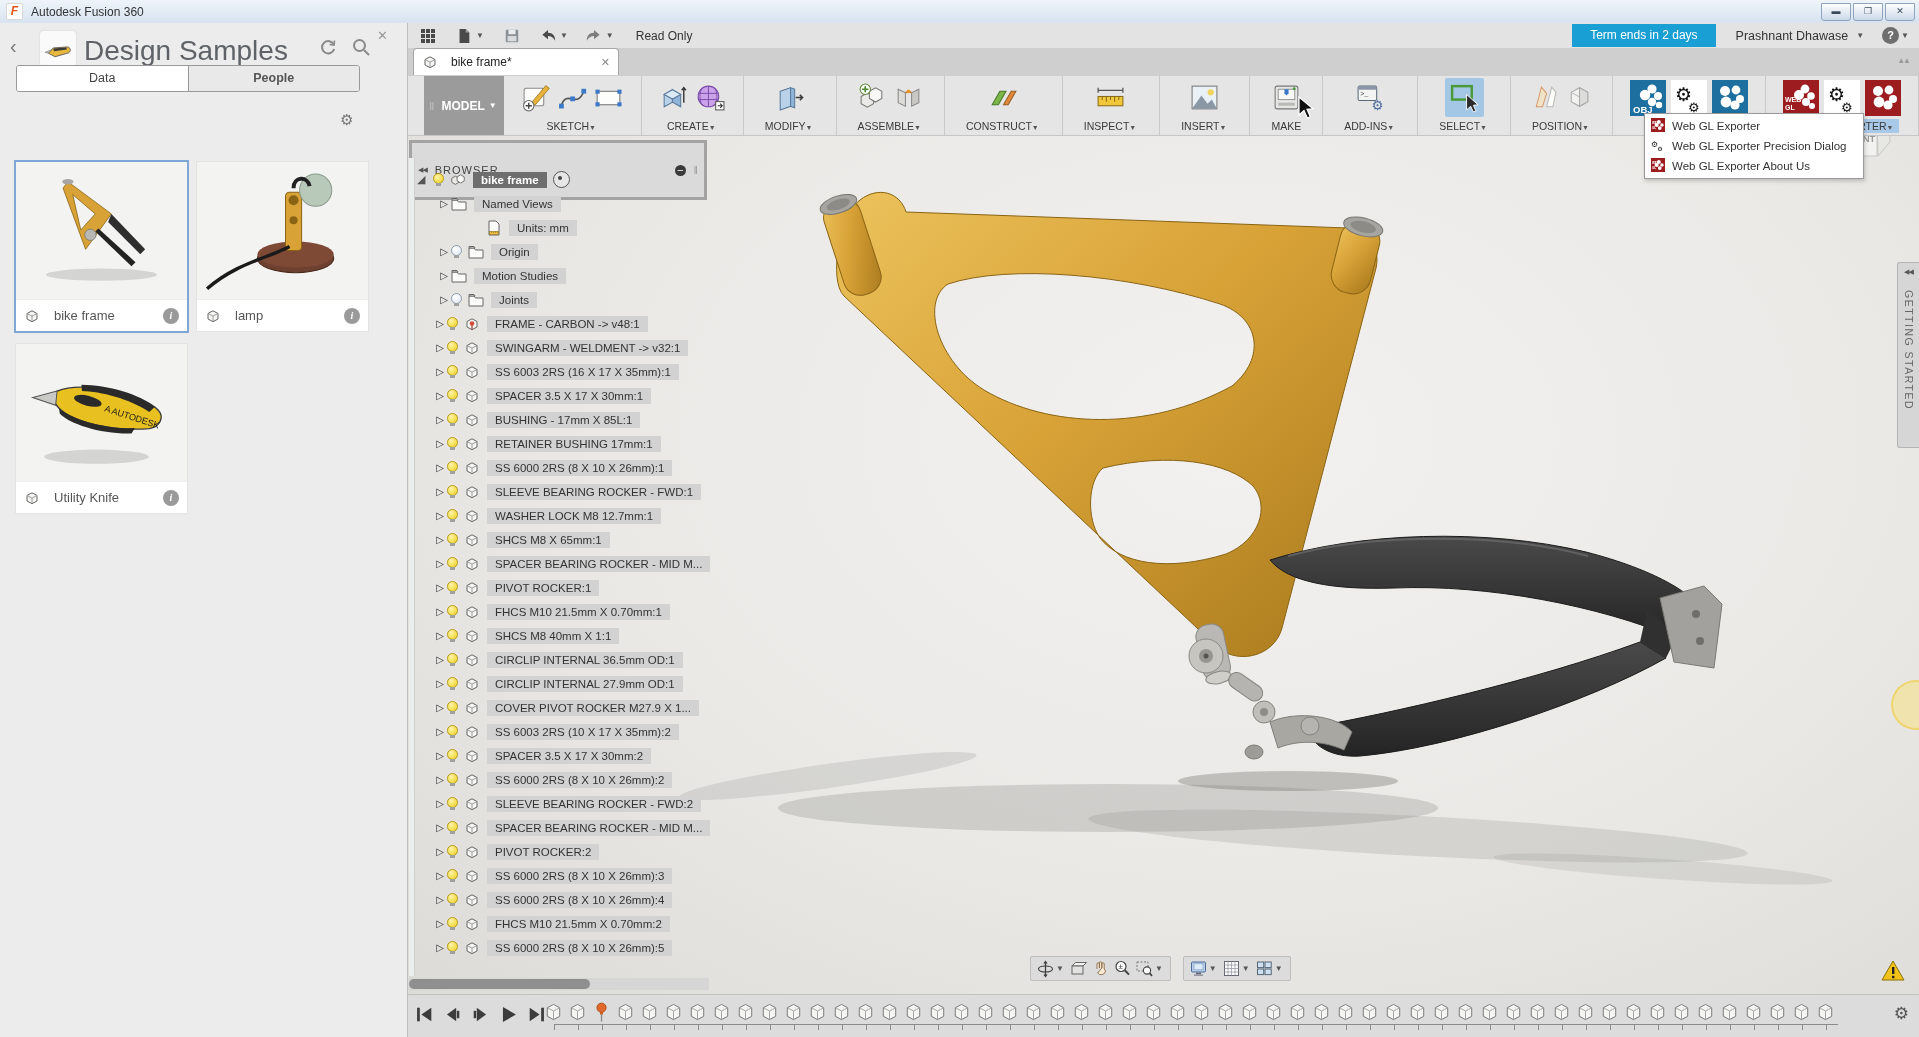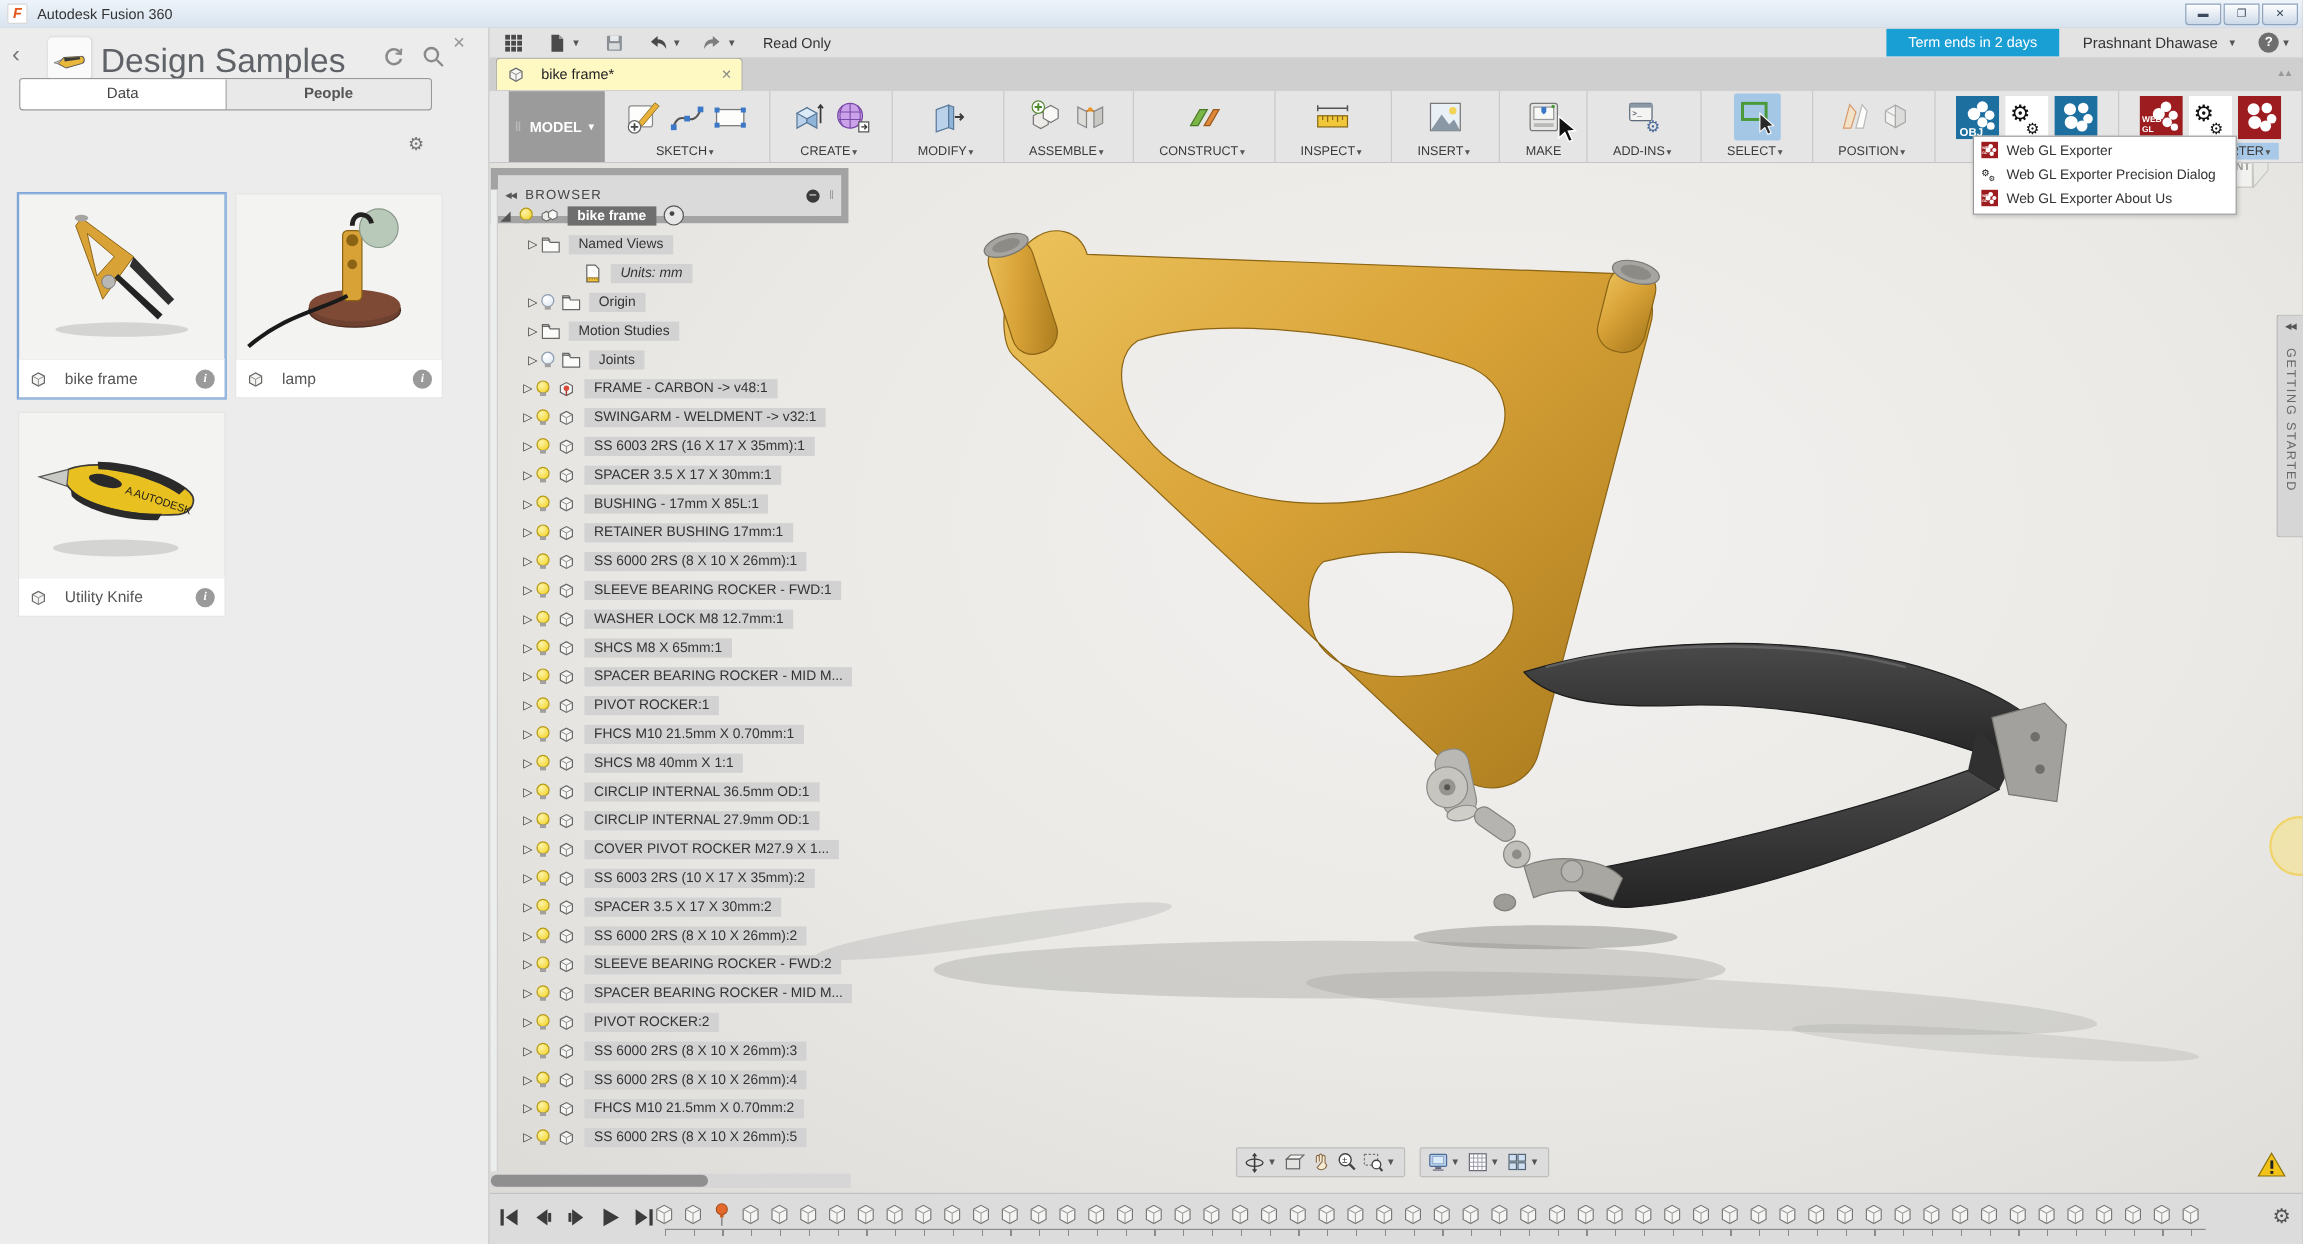--- a/index.html
+++ b/index.html
@@ -40,21 +40,21 @@
   .qicon{width:20px;height:18px;display:inline-flex;align-items:center;justify-content:center;}
   .qicon svg{width:16px;height:16px;}
   .caret{font-size:8px;color:#555;margin:0 2px 0 -2px;}
   .readonly{margin-left:16px;font-size:12px;color:#333;}
   .qspacer{flex:1;}
   .trial-btn{background:#1a9fd5;color:#fff;font-size:12px;padding:4px 18px;height:23px;box-sizing:border-box;line-height:15px;}
   .username{font-size:12.5px;color:#333;margin:0 6px 0 16px;}
   .helpdot{width:17px;height:17px;border-radius:50%;background:#6e6e6e;color:#fff;font-size:11px;font-weight:bold;text-align:center;line-height:17px;}
   
   .tabrow{position:absolute;left:408px;top:48px;right:0;height:28px;background:#cfcfcf;}
-  .doctab{position:absolute;left:5px;top:0;height:27px;width:206px;background:#fef9c3;border:1px solid #a6a6a6;border-bottom:none;
+  .doctab{position:absolute;left:5px;top:0;height:27px;width:206px;background:#ffffff;border:1px solid #a6a6a6;border-bottom:none;
     border-radius:4px 4px 0 0;display:flex;align-items:center;padding:0 8px;gap:6px;box-sizing:border-box;}
   .doctab-label{font-size:12px;color:#222;flex:1;}
   .doctab-x{font-size:11px;color:#888;}
   .ribbon-collapse{position:absolute;right:10px;top:8px;font-size:8px;color:#999;letter-spacing:-2px;}
   
   .ribbon{position:absolute;left:408px;top:76px;right:0;height:59px;background:#e5e5e5;border-bottom:1px solid #c6c6c6;
     display:flex;align-items:stretch;}
   .workspace{width:112px;margin-left:16px;background:#9b9b9b;color:#fff;font-size:12px;font-weight:bold;
     display:flex;align-items:center;justify-content:center;gap:6px;}
   .ws-grip{color:#b8b8b8;font-size:11px;letter-spacing:1px;}
@@ -84,21 +84,21 @@
   .gstab-txt{margin-top:14px;writing-mode:vertical-rl;font-size:10.5px;color:#666;letter-spacing:1.5px;}
   .halo{position:absolute;right:-22px;top:544px;width:46px;height:46px;border-radius:50%;
     background:rgba(250,225,120,.5);border:2px solid rgba(240,200,60,.55);}
   .navbar{position:absolute;left:622px;bottom:14px;display:flex;gap:12px;}
   .nb-grp{background:#dcdcdc;border:1px solid #bdbdbd;border-radius:2px;display:flex;align-items:center;padding:2px 5px;gap:3px;}
   .nb-btn{display:flex;align-items:center;}
   .nb-btn svg{width:19px;height:19px;}
   .warn{position:absolute;right:14px;bottom:14px;}
   
   .browser{position:absolute;left:409px;top:140px;width:298px;height:850px;z-index:30;}
-  .br-head{height:18px;background:#dadada;border:6px solid #a3a3a3;display:flex;align-items:center;padding:8px 6px;gap:8px;}
+  .br-head{height:18px;background:#dadada;border:3px solid #a3a3a3;display:flex;align-items:center;padding:18px 6px;gap:8px;}
   .br-arr{font-size:7px;color:#555;letter-spacing:-1px;}
   .br-title{font-size:11px;color:#444;letter-spacing:1px;flex:1;}
   .br-min{width:11px;height:11px;border-radius:50%;background:#3a3a3a;color:#fff;font-size:10px;line-height:9px;text-align:center;}
   .br-grip{color:#999;font-size:10px;}
   .br-rail{position:absolute;left:0;top:18px;bottom:14px;width:5px;background:#eceeee;border-right:1px solid #cfcfcf;}
   .tree{position:absolute;left:6px;top:18px;right:0;bottom:14px;padding-top:12px;}
   .trow{height:19px;display:flex;align-items:center;margin-bottom:5px;white-space:nowrap;}
   .t-arrow{width:14px;font-size:10px;color:#333;text-align:center;flex:none;}
   .t-roottri{width:16px;font-size:11px;color:#555;flex:none;}
   .bulb{width:11px;height:14px;position:relative;flex:none;margin-right:6px;}
@@ -782,21 +782,21 @@
         <div class="trow" style="padding-left: 22px;">
           <span class="t-arrow">▷</span>
           <span class="t-icon">
             <svg viewBox="0 0 16 14">
               <path d="M1 3 h5 l1.5 2 H15 v8 H1z" fill="#fbfbf9" stroke="#666"></path>
               <path d="M1 3 v-1.5 h5 l1 1.5z" fill="#e8e8e4" stroke="#666"></path>
             </svg>
           </span>
           <span class="t-label">Named Views</span>
         </div>
-        <div class="trow" style="padding-left: 71px; font-style: italic;">
+        <div class="trow" style="padding-left: 71px;">
           <span class="t-icon">
             <svg viewBox="0 0 16 16">
               <path d="M3 1 h7 l3 3 v11 h-10z" fill="#fbfbf9" stroke="#666"></path>
               <rect x="3.5" y="11.5" width="9" height="3" fill="#f0c040" stroke="#8a6a1a" stroke-width=".6"></rect>
               <path d="M5.5 11.5 v1.5 M7.5 11.5 v1.5 M9.5 11.5 v1.5 M11.5 11.5 v1.5" stroke="#8a6a1a" stroke-width=".6"></path>
             </svg>
           </span>
           <span class="t-label">Units: mm</span>
         </div>
         <div class="trow" style="padding-left: 22px;">

